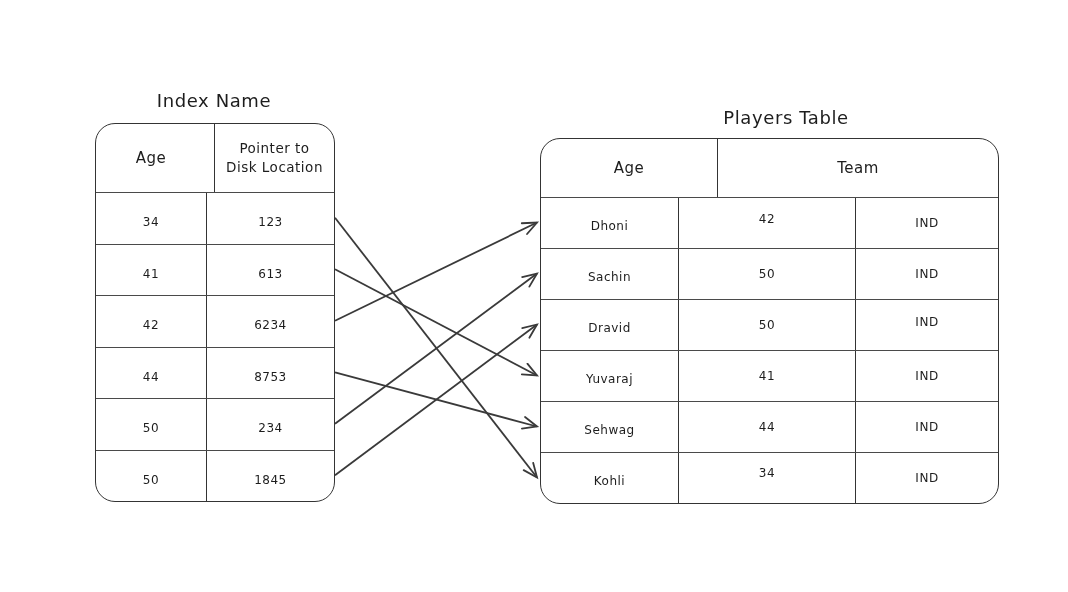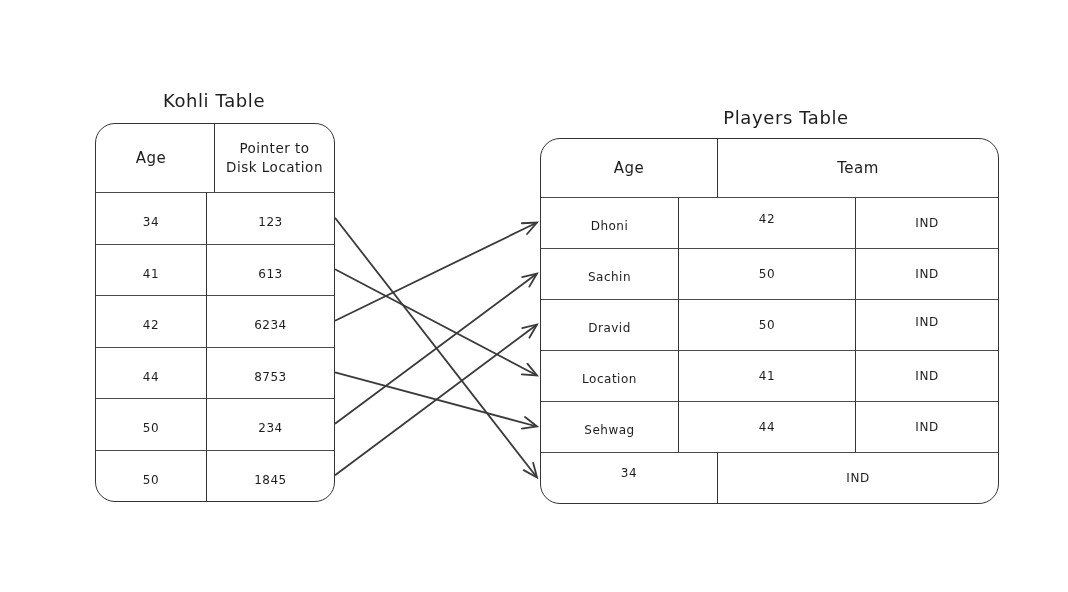--- a/index.html
+++ b/index.html
@@ -79,21 +79,21 @@
     position: absolute;
     left: 0; top: 0;
     pointer-events: none;
   }
 </style>
 </head>
 <body>
 
 <div id="canvas">
 
-  <div id="index-title" class="tbl-title">Kohli Table</div>
+  <div id="index-title" class="tbl-title">Index Name</div>
 
   <div id="index-table" class="tbl">
     <div class="trow head">
       <div class="tcell c0">Age</div>
       <div class="tcell c1">Pointer to Disk Location</div>
     </div>
     <div class="trow">
       <div class="tcell c0">34</div>
       <div class="tcell c1">123</div>
     </div>
@@ -135,30 +135,31 @@
       <div class="tcell c0">Sachin</div>
       <div class="tcell c1">50</div>
       <div class="tcell c2">IND</div>
     </div>
     <div class="trow">
       <div class="tcell c0">Dravid</div>
       <div class="tcell c1">50</div>
       <div class="tcell c2">IND</div>
     </div>
     <div class="trow">
-      <div class="tcell c0">Location</div>
+      <div class="tcell c0">Yuvaraj</div>
       <div class="tcell c1">41</div>
       <div class="tcell c2">IND</div>
     </div>
     <div class="trow">
       <div class="tcell c0">Sehwag</div>
       <div class="tcell c1">44</div>
       <div class="tcell c2">IND</div>
     </div>
     <div class="trow">
+      <div class="tcell c0">Kohli</div>
       <div class="tcell c1">34</div>
       <div class="tcell c2">IND</div>
     </div>
   </div>
 
   <svg id="arrows" width="1068" height="592">
     <defs>
       <marker id="ah" markerWidth="20" markerHeight="16" refX="16" refY="7" orient="auto" markerUnits="userSpaceOnUse">
         <path d="M2,1 L16,7 L2,13" fill="none" stroke="#3a3a3a" stroke-width="1.8" stroke-linecap="round"></path>
       </marker>

